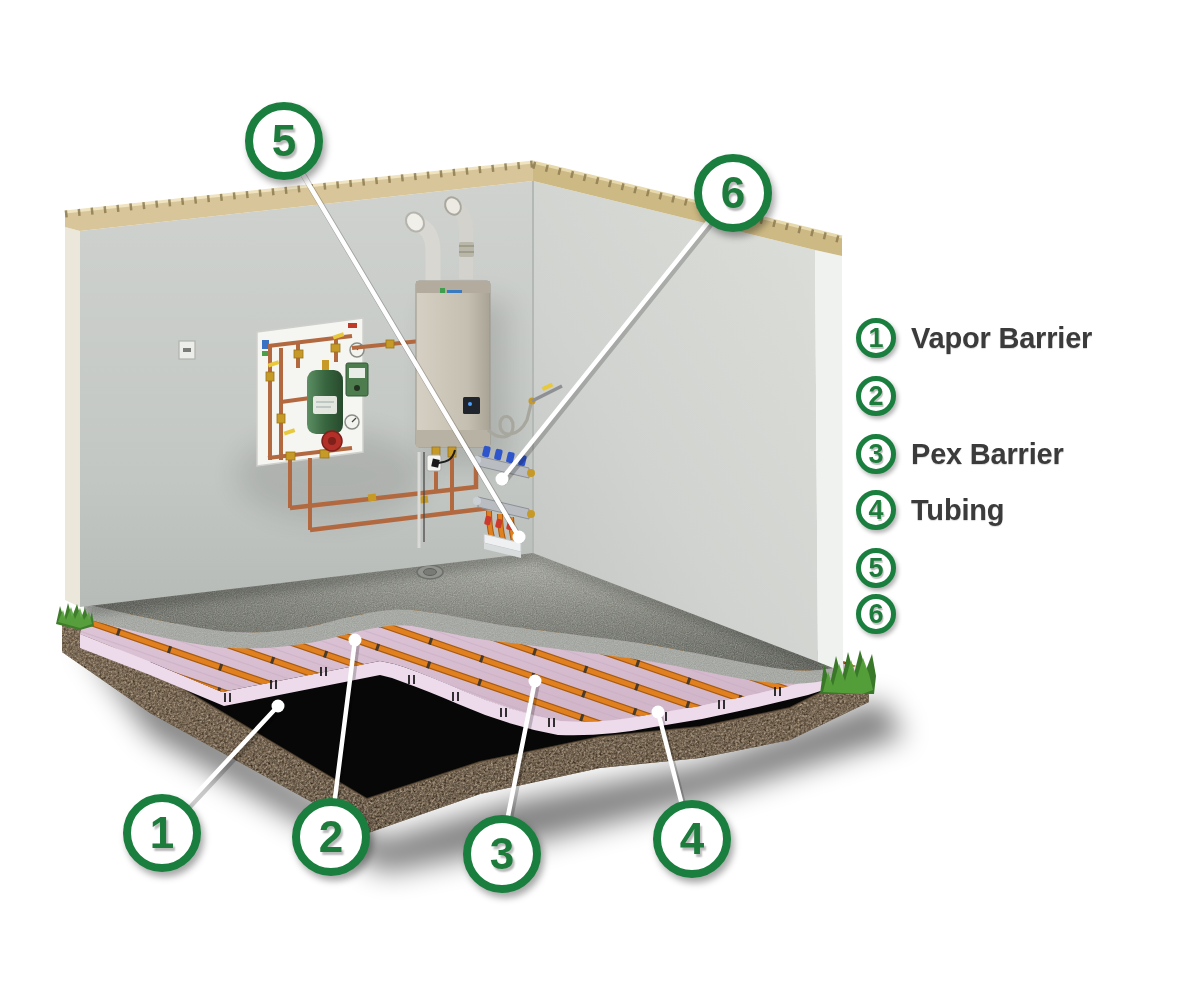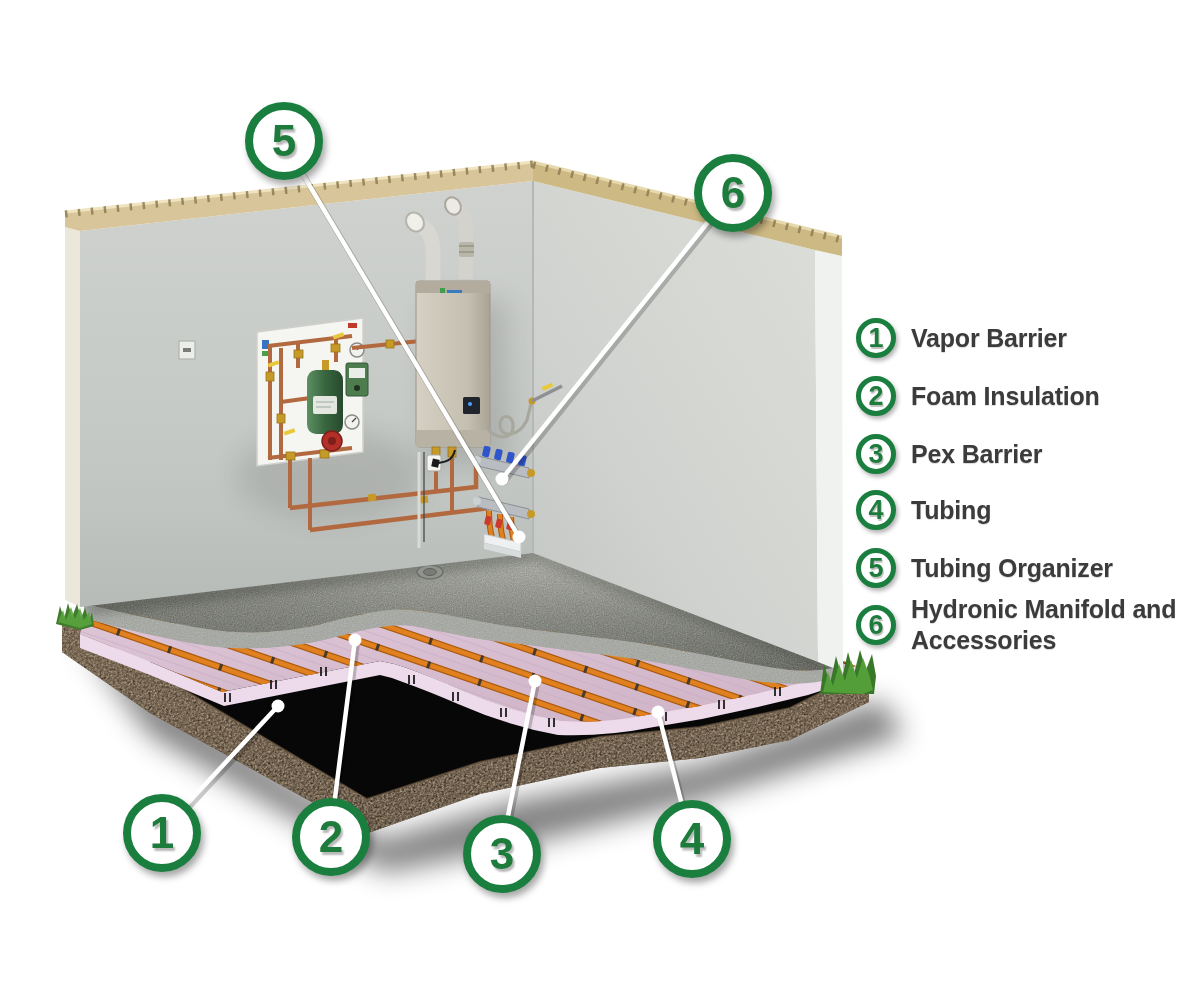--- a/index.html
+++ b/index.html
@@ -11,21 +11,21 @@
            box-shadow:3px 5px 7px rgba(0,0,0,0.35);z-index:4;}
   .callout .num{color:#1d7c3c;font-size:44px;font-weight:700;line-height:1;
                 text-shadow:2px 3px 2px rgba(0,0,0,0.28);}
   .legend{position:absolute;left:0;top:0;width:100%;height:100%;z-index:4;pointer-events:none;}
   .legend-item{position:absolute;display:flex;align-items:center;gap:15px;}
   .legend-bullet{width:30px;height:30px;min-width:30px;border-radius:50%;background:#fff;
                  border:5px solid #1a7f3e;display:flex;align-items:center;justify-content:center;
                  box-shadow:2px 3px 4px rgba(0,0,0,0.3);}
   .legend-bullet span{color:#1d7c3c;font-size:27px;font-weight:700;line-height:1;
                       text-shadow:1px 2px 1px rgba(0,0,0,0.25);}
-  .legend-label{color:#3b3b3b;font-size:25px;font-weight:700;line-height:31px;
+  .legend-label{color:#3b3b3b;font-size:29px;font-weight:700;line-height:31px;
                 max-width:285px;letter-spacing:-0.2px;text-shadow:0 1px 1px rgba(0,0,0,0.15);}
 </style>
 </head>
 <body>
 
 <div class="stage">
 
 <svg width="1200" height="992" viewBox="0 0 1200 992">
   <defs>
     <linearGradient id="lwall" x1="0" y1="0" x2="0" y2="1">
@@ -441,41 +441,38 @@
   <div class="legend-item" style="left:856px;top:318px;">
     <div class="legend-bullet">
           <span>1</span>
         </div>
     <div class="legend-label">Vapor Barrier</div>
   </div>
   <div class="legend-item" style="left:856px;top:376px;">
     <div class="legend-bullet">
           <span>2</span>
         </div>
-    <div class="legend-label">Foam Insulation</div>
   </div>
   <div class="legend-item" style="left:856px;top:434px;">
     <div class="legend-bullet">
           <span>3</span>
         </div>
     <div class="legend-label">Pex Barrier</div>
   </div>
   <div class="legend-item" style="left:856px;top:490px;">
     <div class="legend-bullet">
           <span>4</span>
         </div>
     <div class="legend-label">Tubing</div>
   </div>
   <div class="legend-item" style="left:856px;top:548px;">
     <div class="legend-bullet">
           <span>5</span>
         </div>
-    <div class="legend-label">Tubing Organizer</div>
   </div>
   <div class="legend-item" style="left:856px;top:594px;">
     <div class="legend-bullet">
           <span>6</span>
         </div>
-    <div class="legend-label">Hydronic Manifold and Accessories</div>
   </div>
 </div>
 
 </div>
 
 </body></html>

